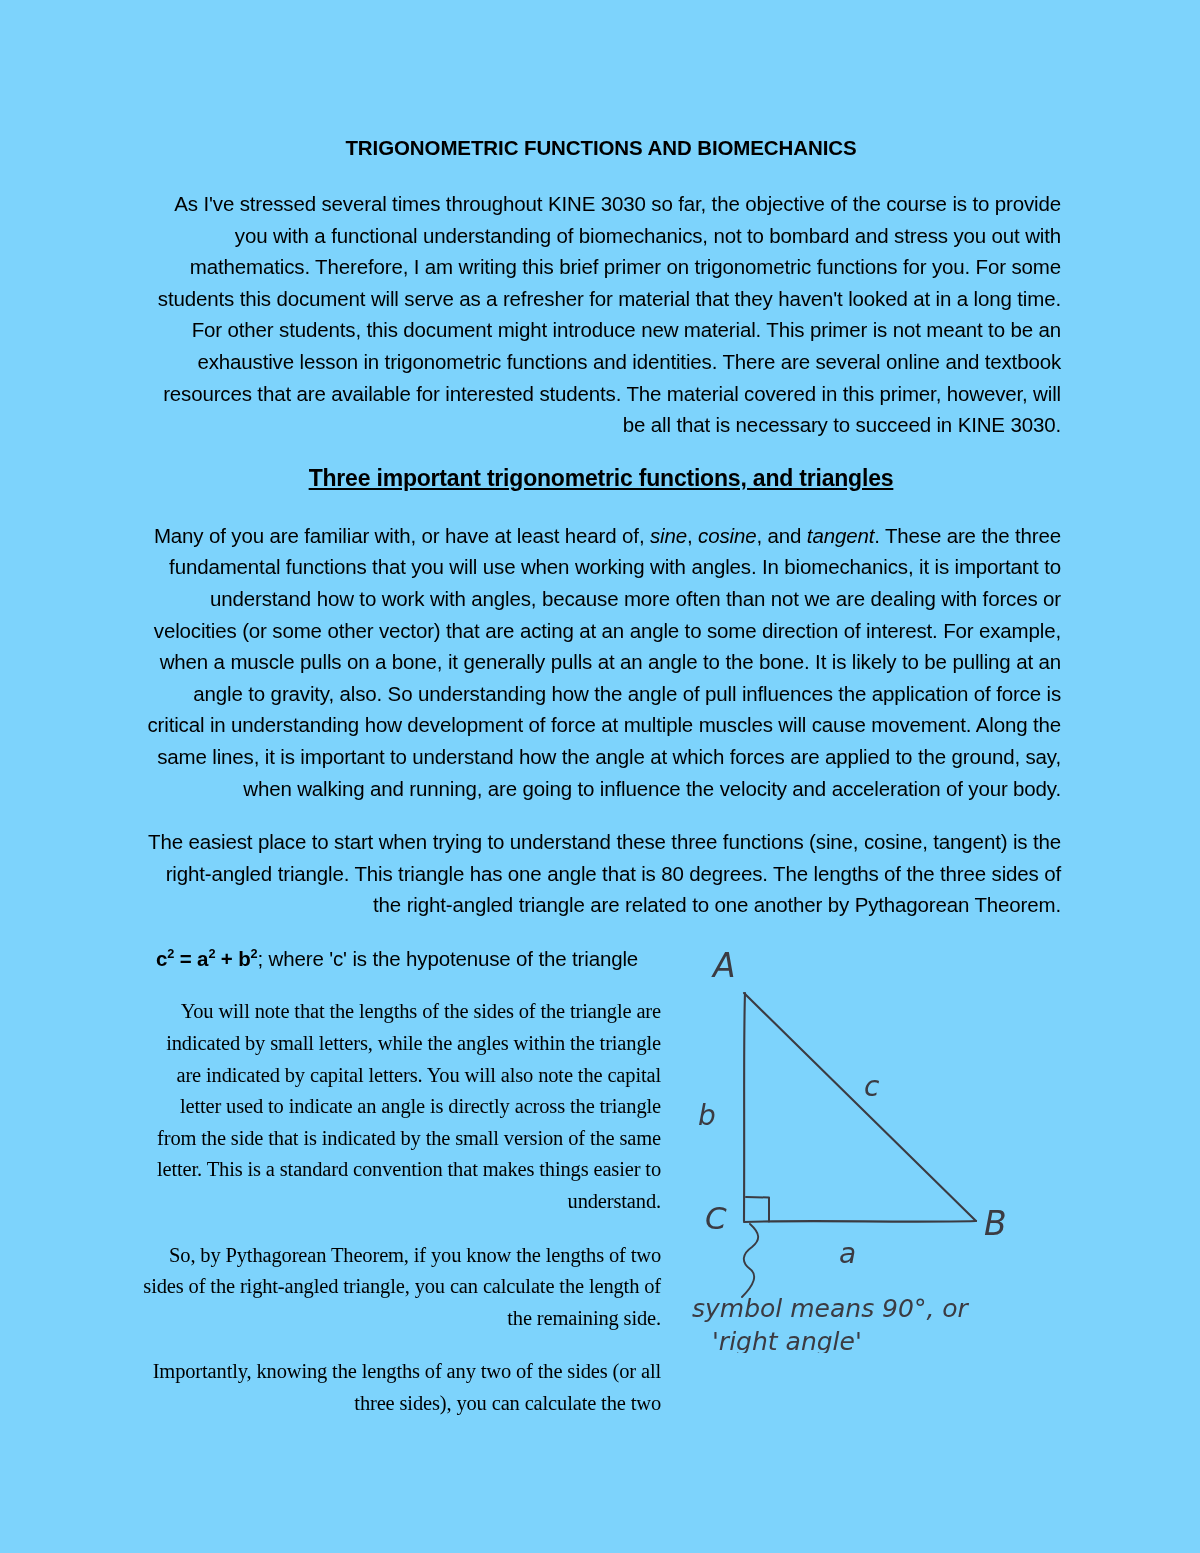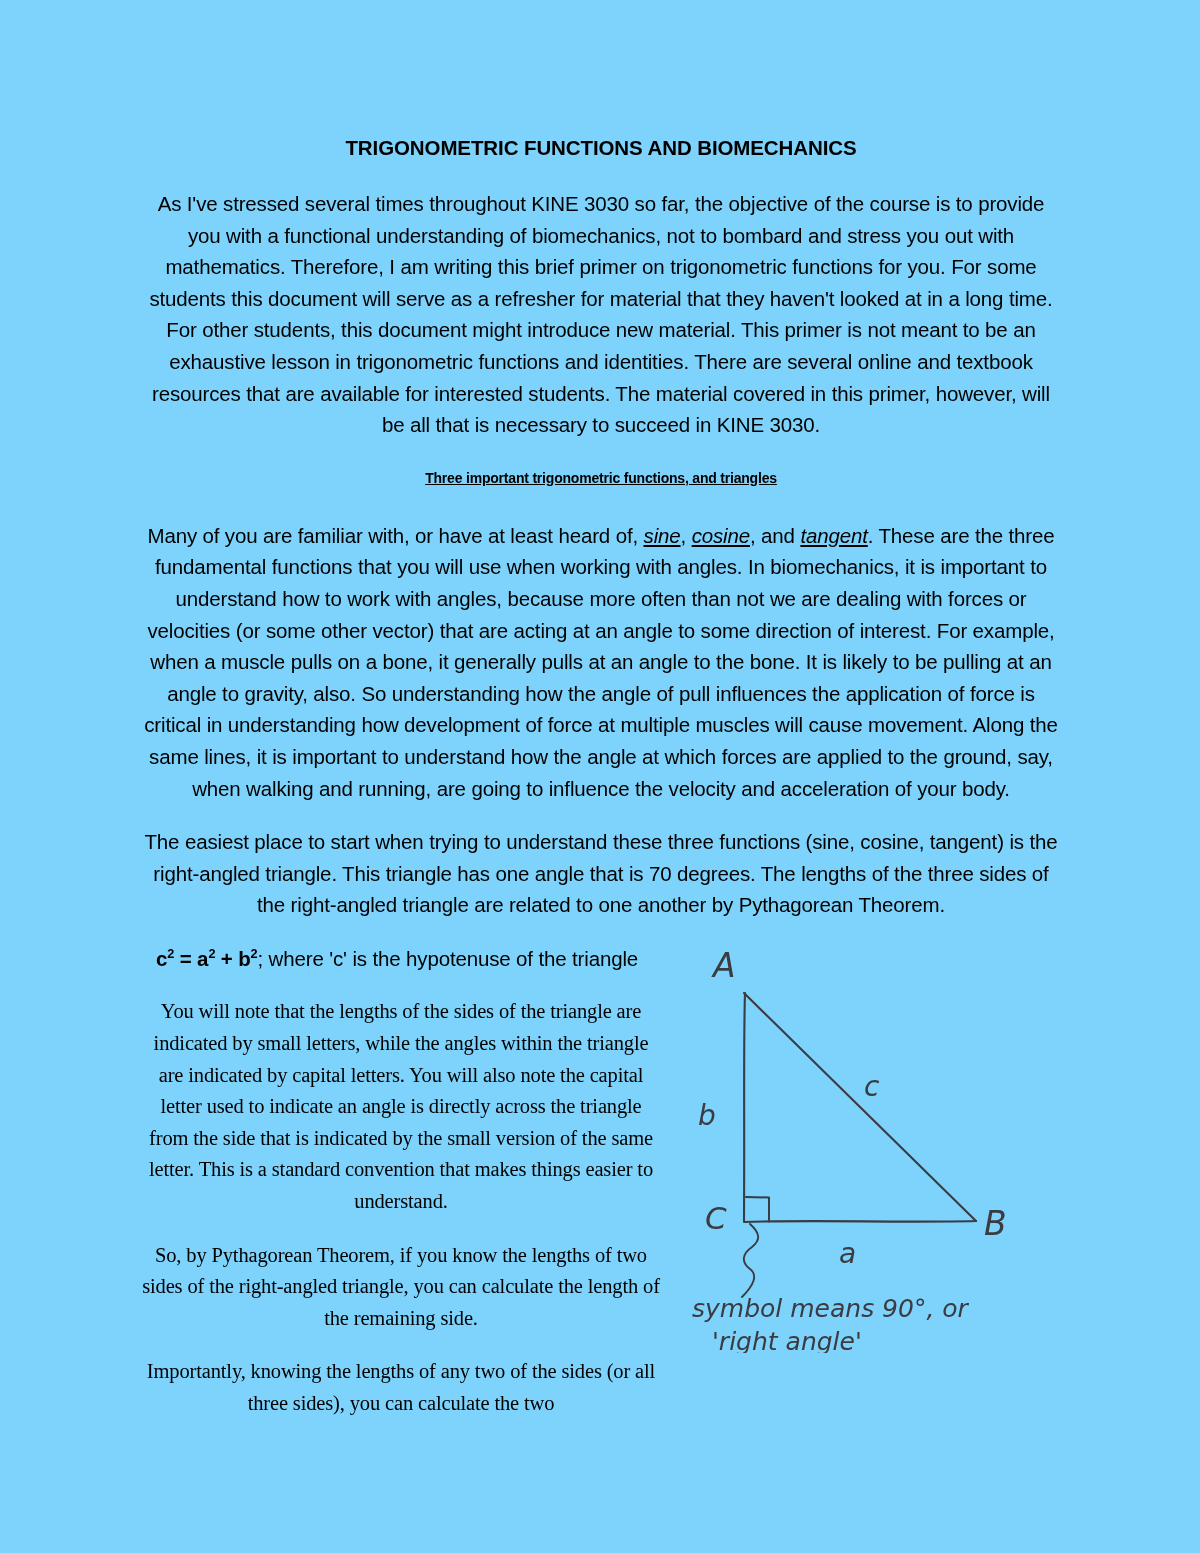--- a/index.html
+++ b/index.html
@@ -38,36 +38,36 @@
     line-height: 28px;
     letter-spacing: -0.1px;
     margin: 0 0 26px 0;
   }
 
   p.body-par {
     margin: 0 0 22px 0;
     font-size: 20.5px;
     line-height: 31.6px;
     letter-spacing: -0.15px;
-    text-align: center;
+    text-align: right;
   }
 
   .section-head {
     text-align: center;
     font-weight: bold;
-    font-size: 14px;
+    font-size: 23px;
     line-height: 31px;
     margin: 8px 0 26px 0;
     letter-spacing: -0.2px;
   }
   .section-head span.uline {
     text-decoration: underline;
   }
 
-  em.it { font-style: italic; text-decoration: underline; }
+  em.it { font-style: italic; }
 
   
   .split {
     position: relative;
   }
   .left-col {
     width: 520px;
   }
   .left-col p.body-par {
     margin: 0 0 22px 0;
@@ -112,21 +112,21 @@
 
     <p class="body-par">As I've stressed several times throughout KINE 3030 so far, the objective of the course is to provide you with a functional understanding of biomechanics, not to bombard and stress you out with mathematics. Therefore, I am writing this brief primer on trigonometric functions for you. For some students this document will serve as a refresher for material that they haven't looked at in a long time. For other students, this document might introduce new material. This primer is not meant to be an exhaustive lesson in trigonometric functions and identities. There are several online and textbook resources that are available for interested students. The material covered in this primer, however, will be all that is necessary to succeed in KINE 3030.</p>
 
 
     <div class="section-head">
       <span class="uline">Three important trigonometric functions, and triangles</span>
     </div>
 
     <p class="body-par"><span>Many of you are familiar with, or have at least heard of, </span><em class="it">sine</em><span>, </span><em class="it">cosine</em><span>, and </span><em class="it">tangent</em><span>. These are the three fundamental functions that you will use when working with angles. In biomechanics, it is important to understand how to work with angles, because more often than not we are dealing with forces or velocities (or some other vector) that are acting at an angle to some direction of interest. For example, when a muscle pulls on a bone, it generally pulls at an angle to the bone. It is likely to be pulling at an angle to gravity, also. So understanding how the angle of pull influences the application of force is critical in understanding how development of force at multiple muscles will cause movement. Along the same lines, it is important to understand how the angle at which forces are applied to the ground, say, when walking and running, are going to influence the velocity and acceleration of your body.</span></p>
 
-    <p class="body-par">The easiest place to start when trying to understand these three functions (sine, cosine, tangent) is the right-angled triangle. This triangle has one angle that is 70 degrees. The lengths of the three sides of the right-angled triangle are related to one another by Pythagorean Theorem.</p>
+    <p class="body-par">The easiest place to start when trying to understand these three functions (sine, cosine, tangent) is the right-angled triangle. This triangle has one angle that is 80 degrees. The lengths of the three sides of the right-angled triangle are related to one another by Pythagorean Theorem.</p>
 
     <div class="split">
 
       <div class="left-col">
 
         <div class="formula"><b><span>c</span><sup>2</sup><span> = </span><span>a</span><sup>2</sup><span> + </span><span>b</span><sup>2</sup></b><span>; where 'c' is the hypotenuse of the triangle</span></div>
 
         <p class="body-par">You will note that the lengths of the sides of the triangle are indicated by small letters, while the angles within the triangle are indicated by capital letters. You will also note the capital letter used to indicate an angle is directly across the triangle from the side that is indicated by the small version of the same letter. This is a standard convention that makes things easier to understand.</p>
 
         <p class="body-par">So, by Pythagorean Theorem, if you know the lengths of two sides of the right-angled triangle, you can calculate the length of the remaining side.</p>

